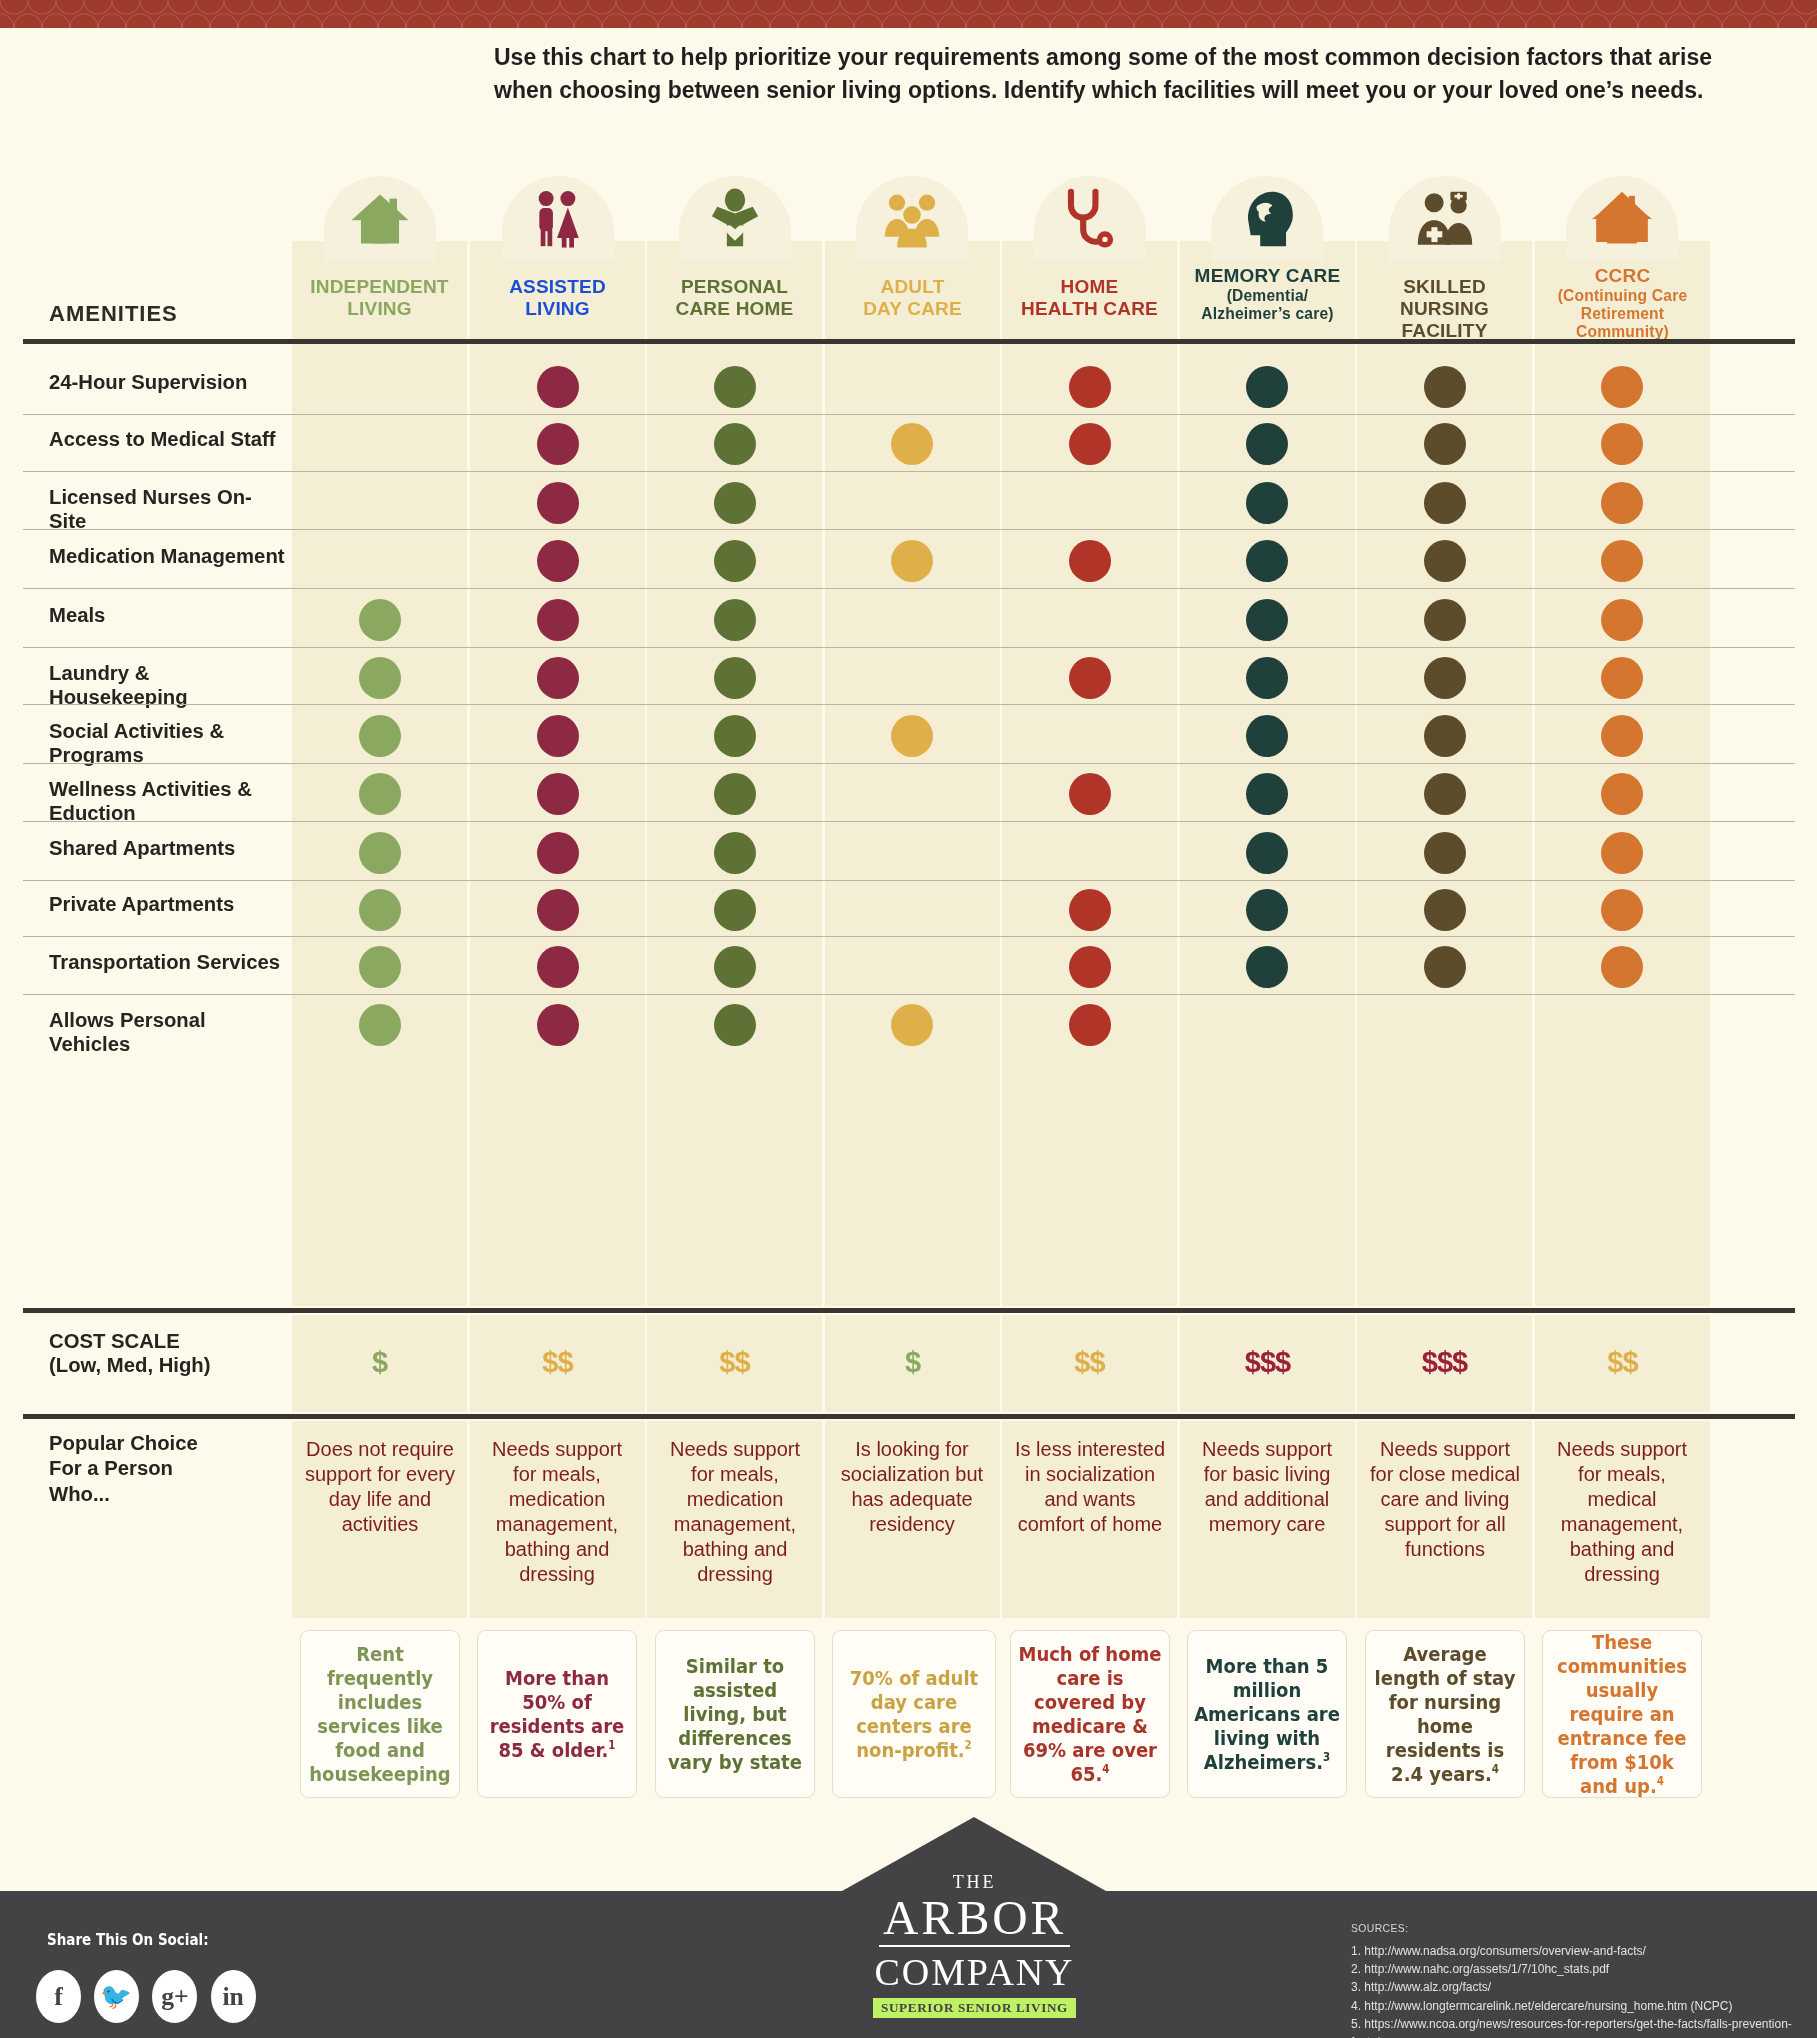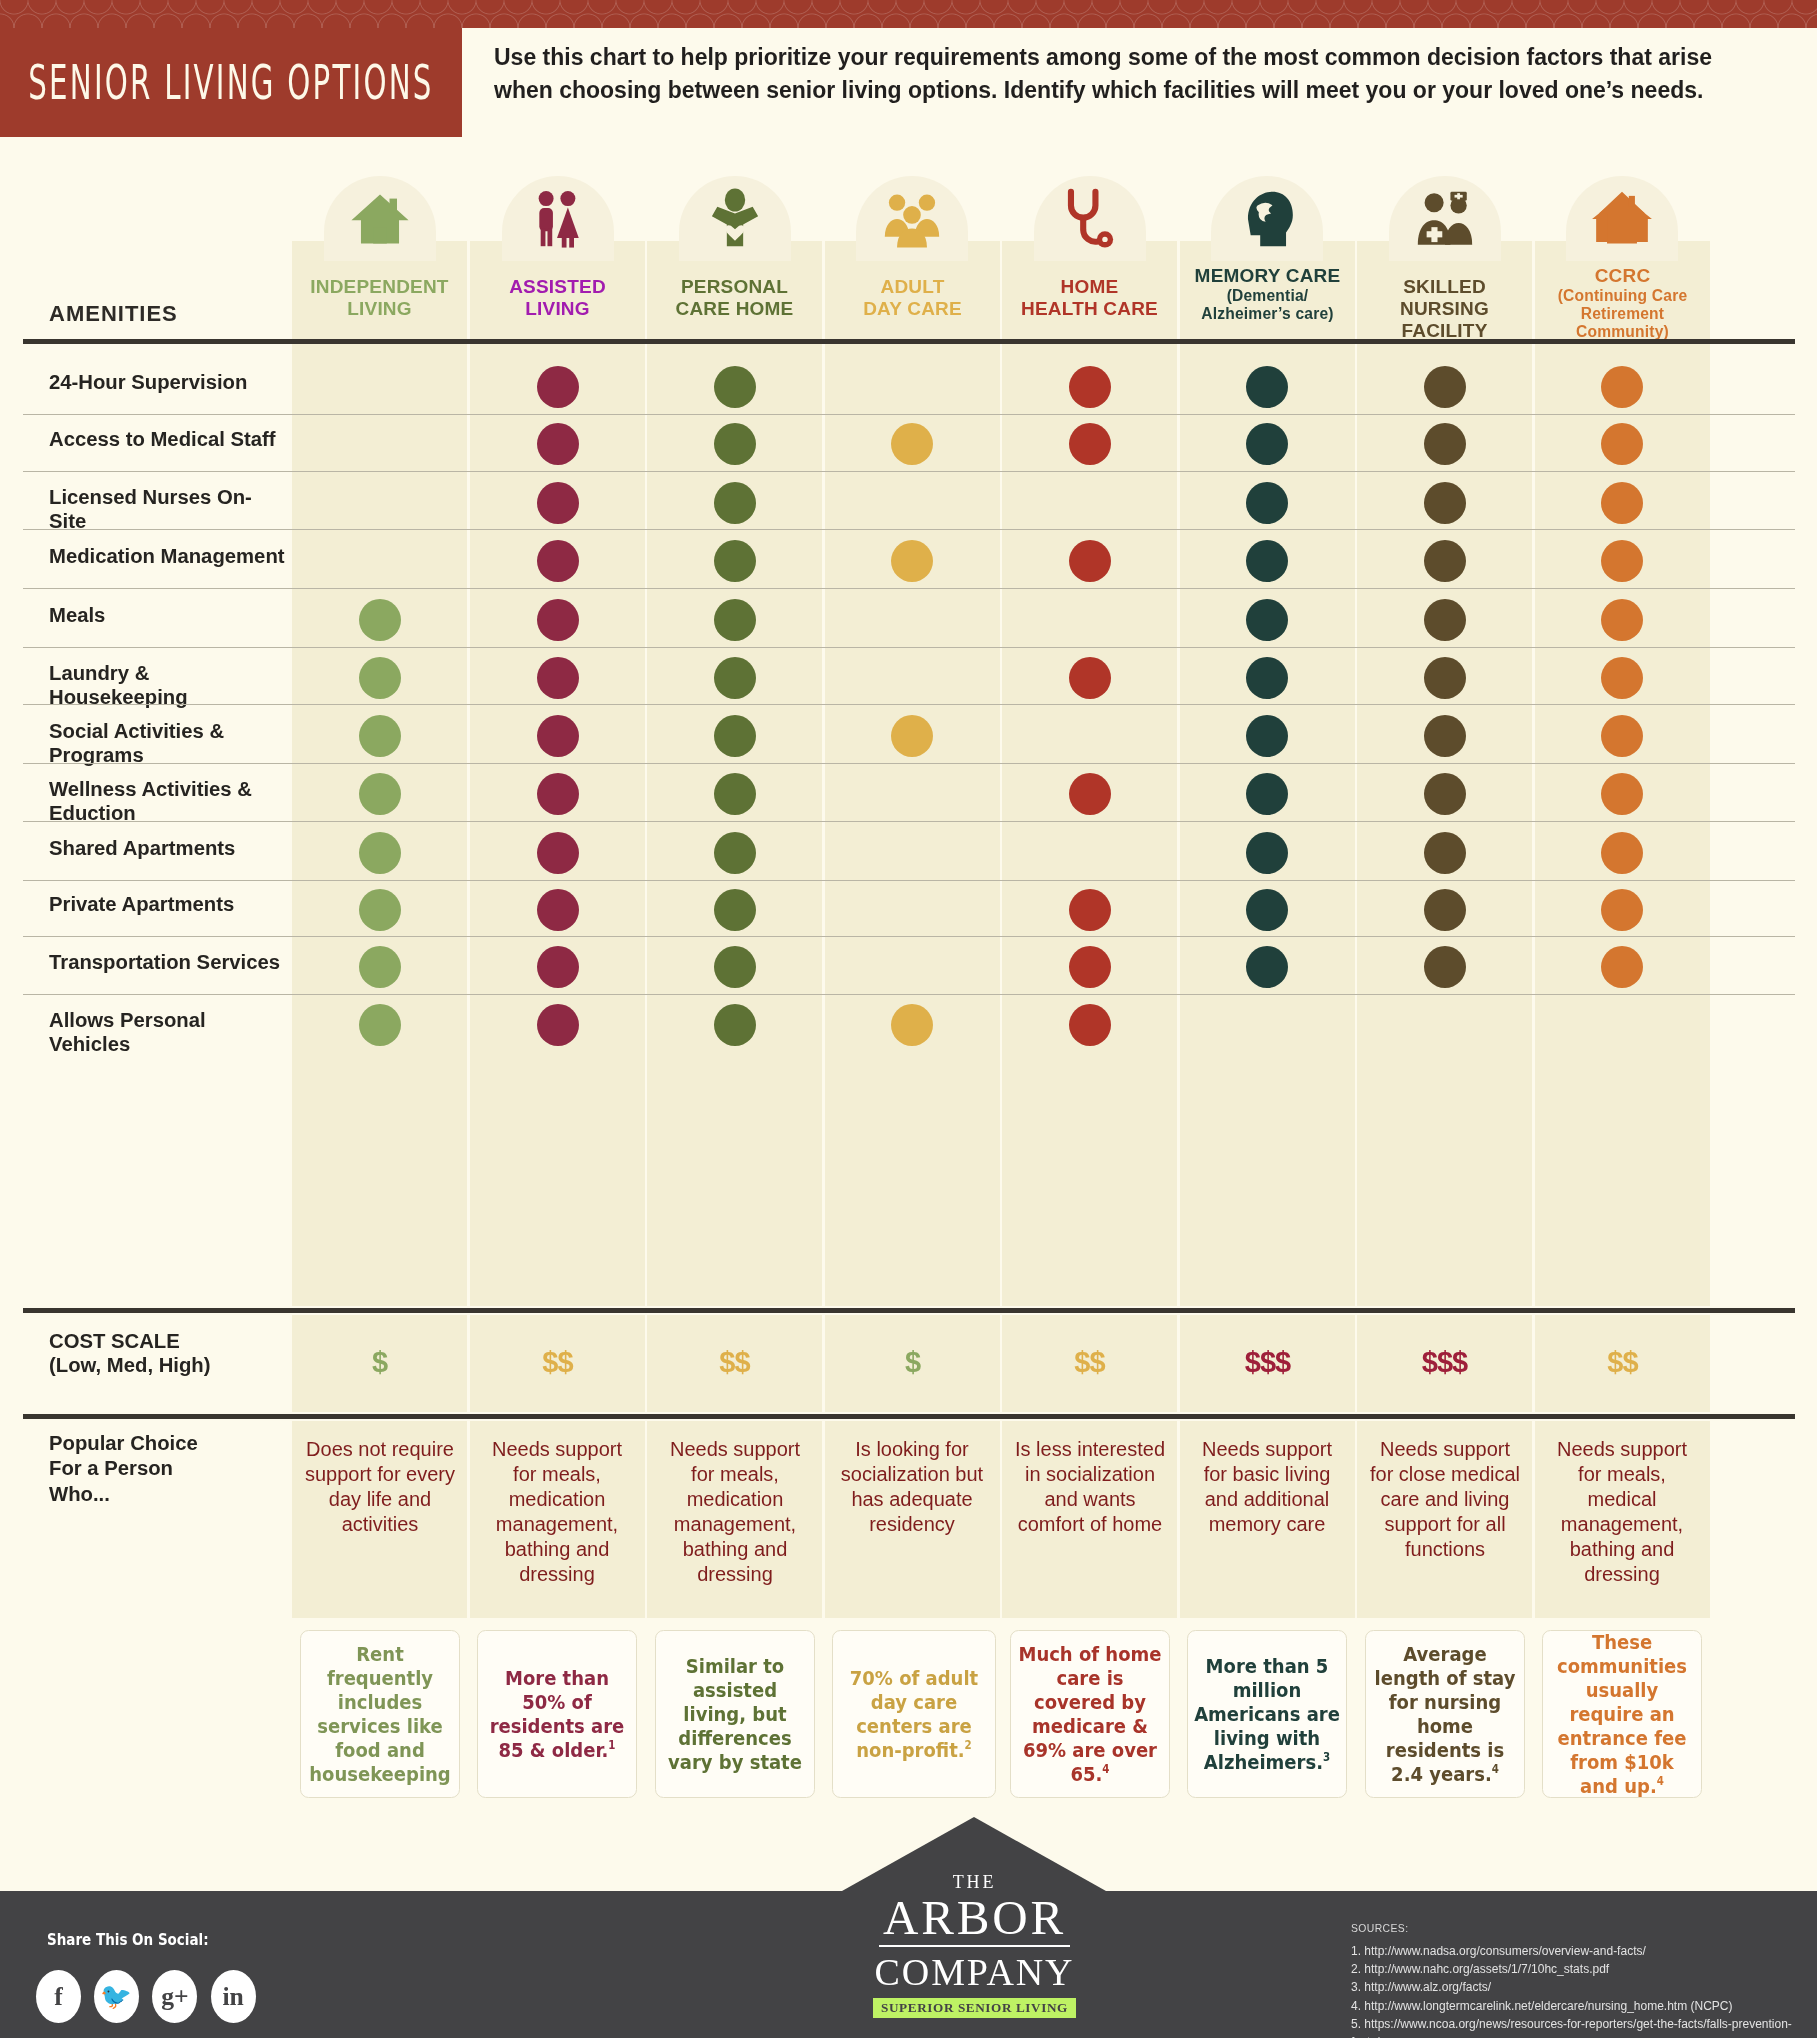--- a/index.html
+++ b/index.html
@@ -195,23 +195,20 @@
     position: absolute; left: 1351px; top: 1942px;
     color: #e3e3e3; font-size: 12px; line-height: 1.52;
   }
 </style>
 </head>
 <body>
 
 <div class="top-strip"></div>
 
 <div class="header">
-  <div class="title-box">
-    <div class="title-text">Senior Living Options</div>
-  </div>
   <div class="intro">Use this chart to help prioritize your requirements among some of the most common decision factors that arise when choosing between senior living options. Identify which facilities will meet you or your loved one’s needs.</div>
 </div>
 
 <div class="sheet" id="sheet">
   <div class="amenities-title">AMENITIES</div>
   <div class="cost-label">
     <span>COST SCALE</span><br>
     <span>(Low, Med, High)</span>
   </div>
   <div class="choice-label">
@@ -242,21 +239,21 @@
         <circle cx="34" cy="20" r="11" fill="#8e2944"></circle>
         <rect x="24" y="34" width="20" height="34" rx="7" fill="#8e2944"></rect>
         <rect x="26" y="64" width="7" height="26" fill="#8e2944"></rect>
         <rect x="36" y="64" width="7" height="26" fill="#8e2944"></rect>
         <circle cx="66" cy="20" r="11" fill="#8e2944"></circle>
         <polygon points="66,33 82,78 50,78" fill="#8e2944"></polygon>
         <rect x="57" y="74" width="7" height="18" fill="#8e2944"></rect>
         <rect x="68" y="74" width="7" height="18" fill="#8e2944"></rect>
       </svg>
     </div>
-    <div class="pod-label" style="left: 470px; top: 276px; width: 175px; color: #a21caf;">ASSISTED<br>LIVING</div>
+    <div class="pod-label" style="left: 470px; top: 276px; width: 175px; color: #1d4ed8;">ASSISTED<br>LIVING</div>
     <div class="pod-arch" style="left: 679px; top: 176px; width: 112px; height: 85px;"></div>
     <div class="pod-icon" style="left: 701px; top: 185px; width: 68px; height: 68px;">
       <svg viewBox="0 0 100 100" width="68" height="68">
         <ellipse cx="50" cy="22" rx="15" ry="17" fill="#5e7235"></ellipse>
         <path d="M50 42 L76 32 L84 46 L62 58 L62 90 L38 90 L38 58 L16 46 L24 32 Z" fill="#5e7235"></path>
         <path d="M50 82 C42 74 36 70 36 64 C36 60 40 58 44 60 L50 65 L56 60 C60 58 64 60 64 64 C64 70 58 74 50 82 Z" fill="#f6f1dd"></path>
       </svg>
     </div>
     <div class="pod-label" style="left: 647px; top: 276px; width: 175px; color: rgb(94, 114, 53);">PERSONAL<br>CARE HOME</div>
     <div class="pod-arch" style="left: 856px; top: 176px; width: 112px; height: 85px;"></div>

